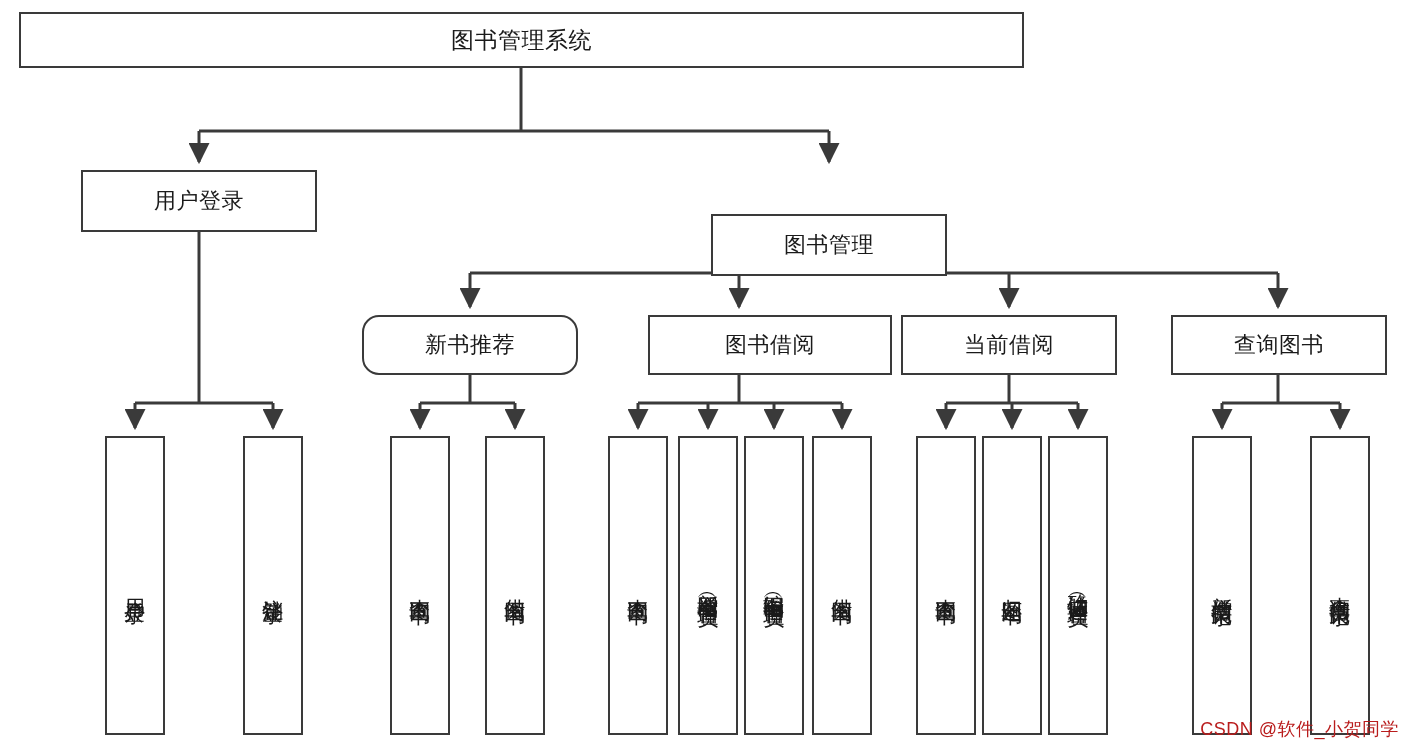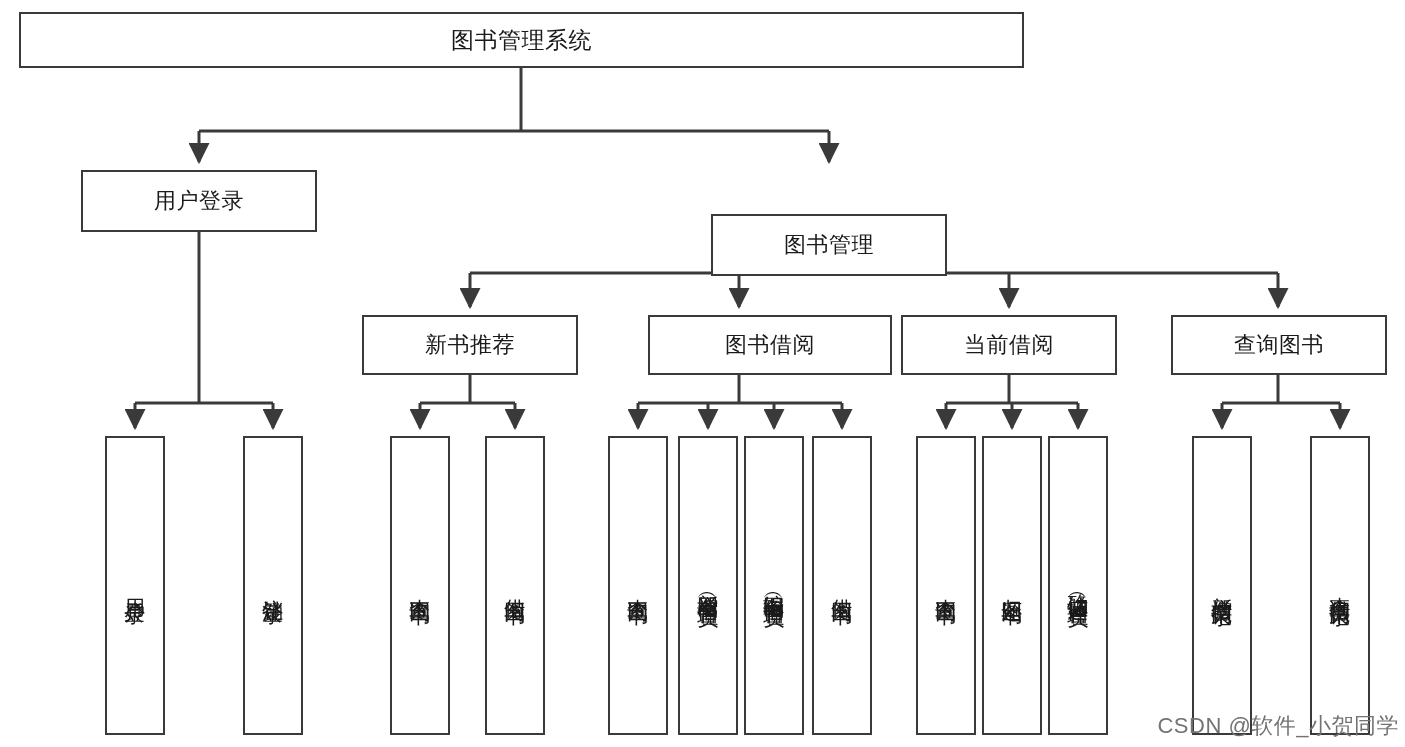--- a/index.html
+++ b/index.html
@@ -62,22 +62,22 @@
     text-orientation: upright;
     font-size: 21px;
     line-height: 1.12;
     letter-spacing: 2px;
     max-height: 100%;
   }
   #watermark {
     position: absolute;
     right: 6px;
     bottom: 6px;
-    font-size: 22px;
-    color: #737373;
+    font-size: 18px;
+    color: #b91c1c;
     letter-spacing: 0.5px;
     white-space: nowrap;
     z-index: 5;
     font-family: "Liberation Sans", "DejaVu Sans", sans-serif;
   }
 </style>
 </head>
 <body>
 
 <div id="canvas">
@@ -136,21 +136,21 @@
     <span class="lbl">图书管理系统</span>
   </div>
 
   <div class="node h" style="left:81px; top:170px; width:236px; height:62px;">
     <span class="lbl">用户登录</span>
   </div>
   <div class="node h" style="left:711px; top:170px; width:236px; height:62px;margin-top:44px;">
     <span class="lbl">图书管理</span>
   </div>
 
-  <div class="node h" style="left:362px; top:315px; width:216px; height:60px;">
+  <div class="node h" style="left:362px; top:315px; width:216px; height:60px;border-radius:17px;">
     <span class="lbl">新书推荐</span>
   </div>
   <div class="node h" style="left:648px; top:315px; width:244px; height:60px;">
     <span class="lbl">图书借阅</span>
   </div>
   <div class="node h" style="left:901px; top:315px; width:216px; height:60px;justify-content:center;">
     <span class="lbl">当前借阅</span>
   </div>
   <div class="node h" style="left:1171px; top:315px; width:216px; height:60px;">
     <span class="lbl">查询图书</span>

